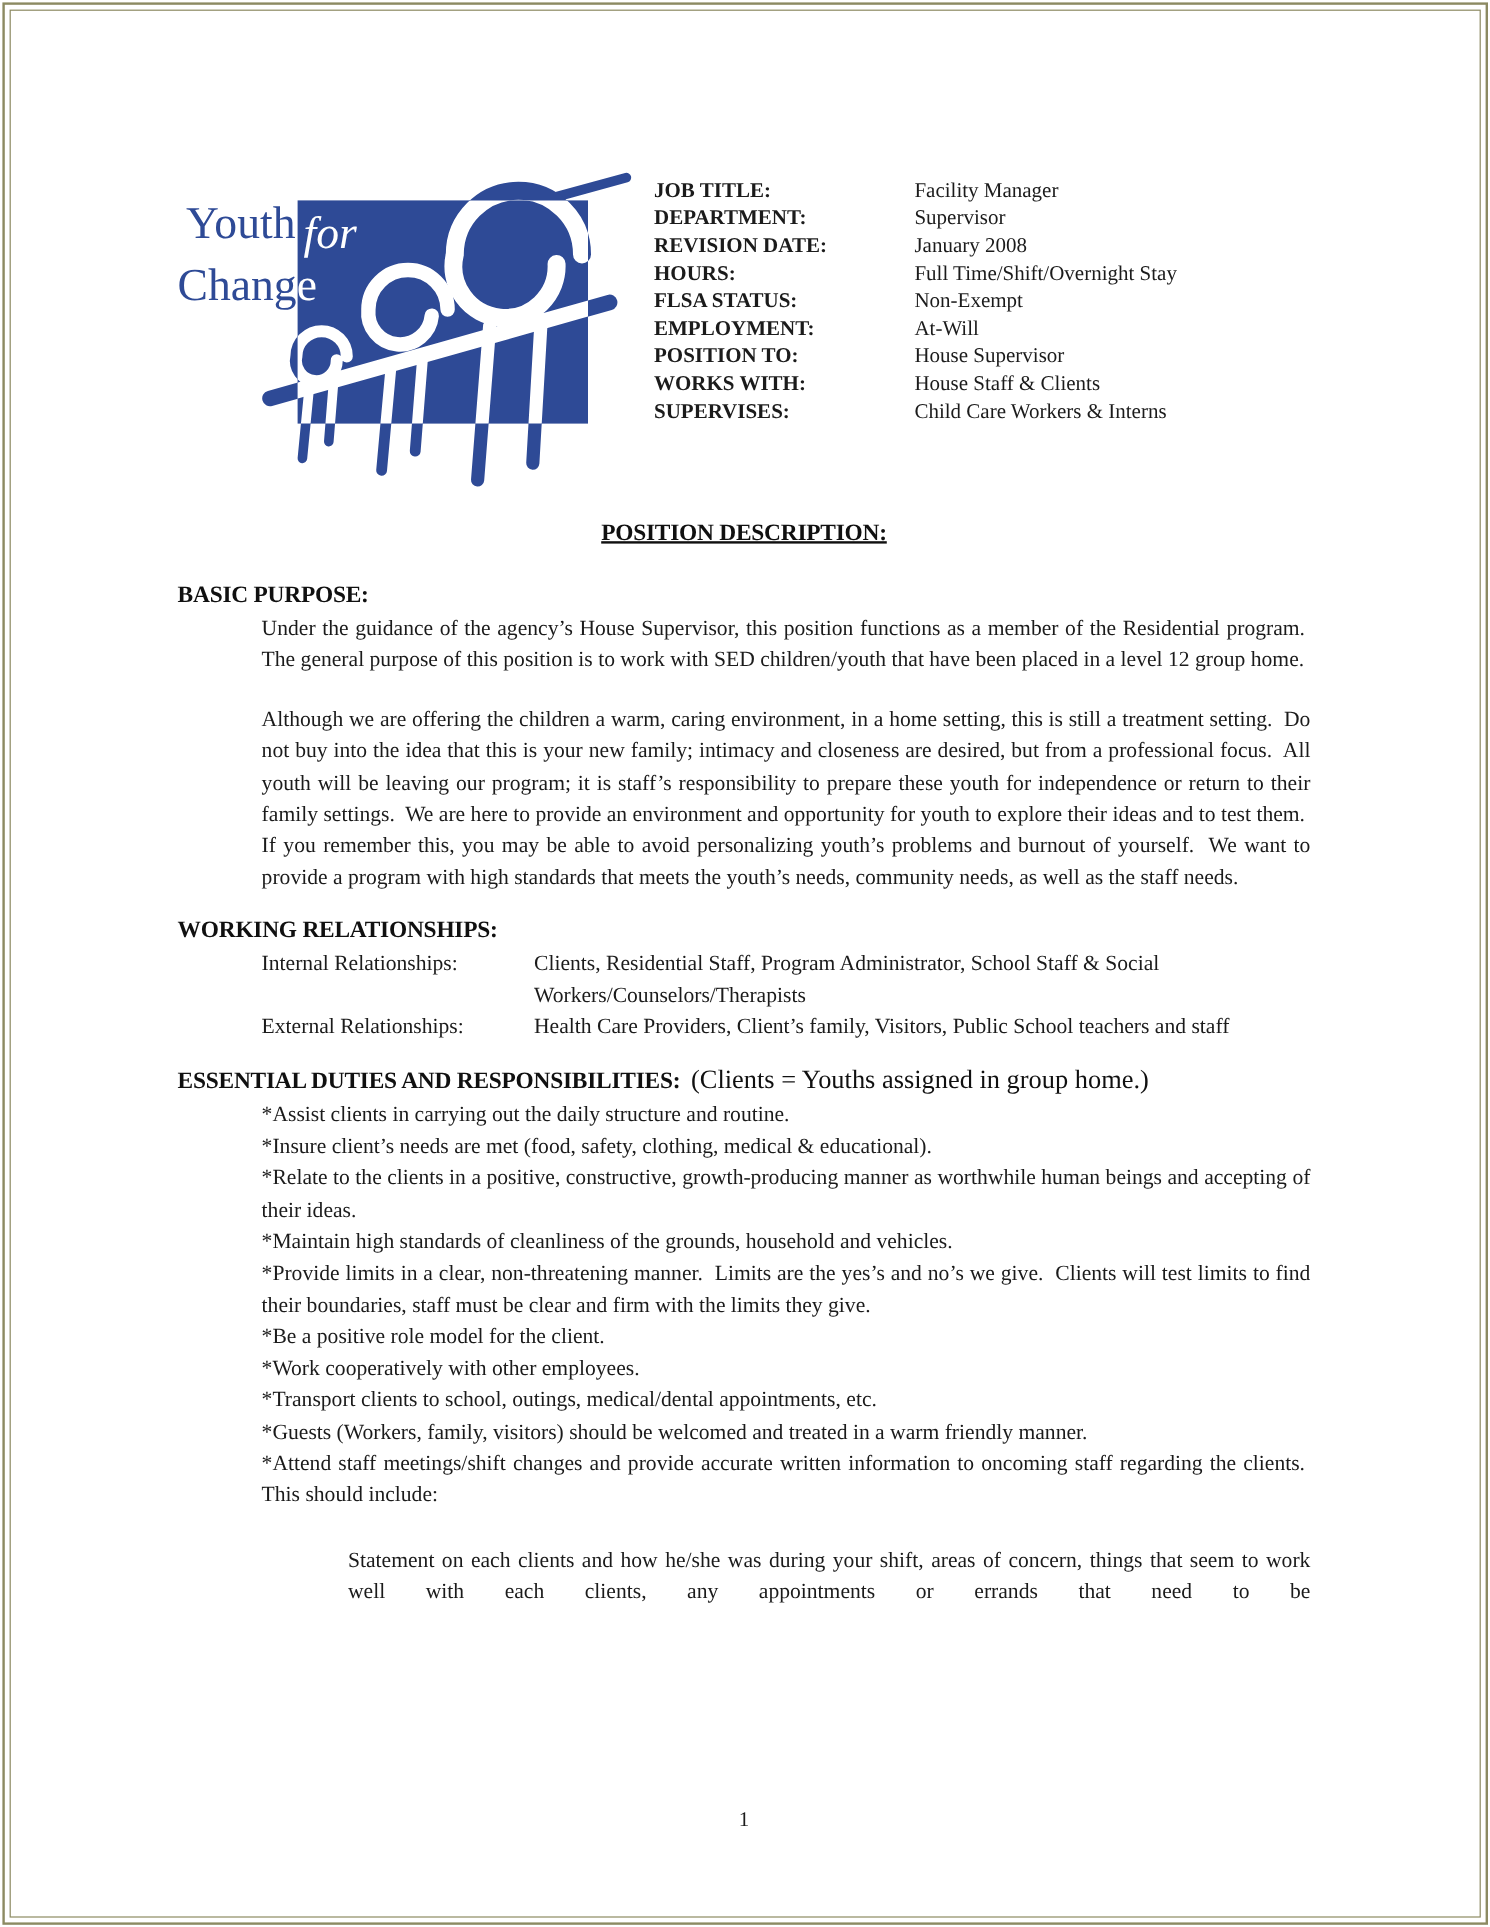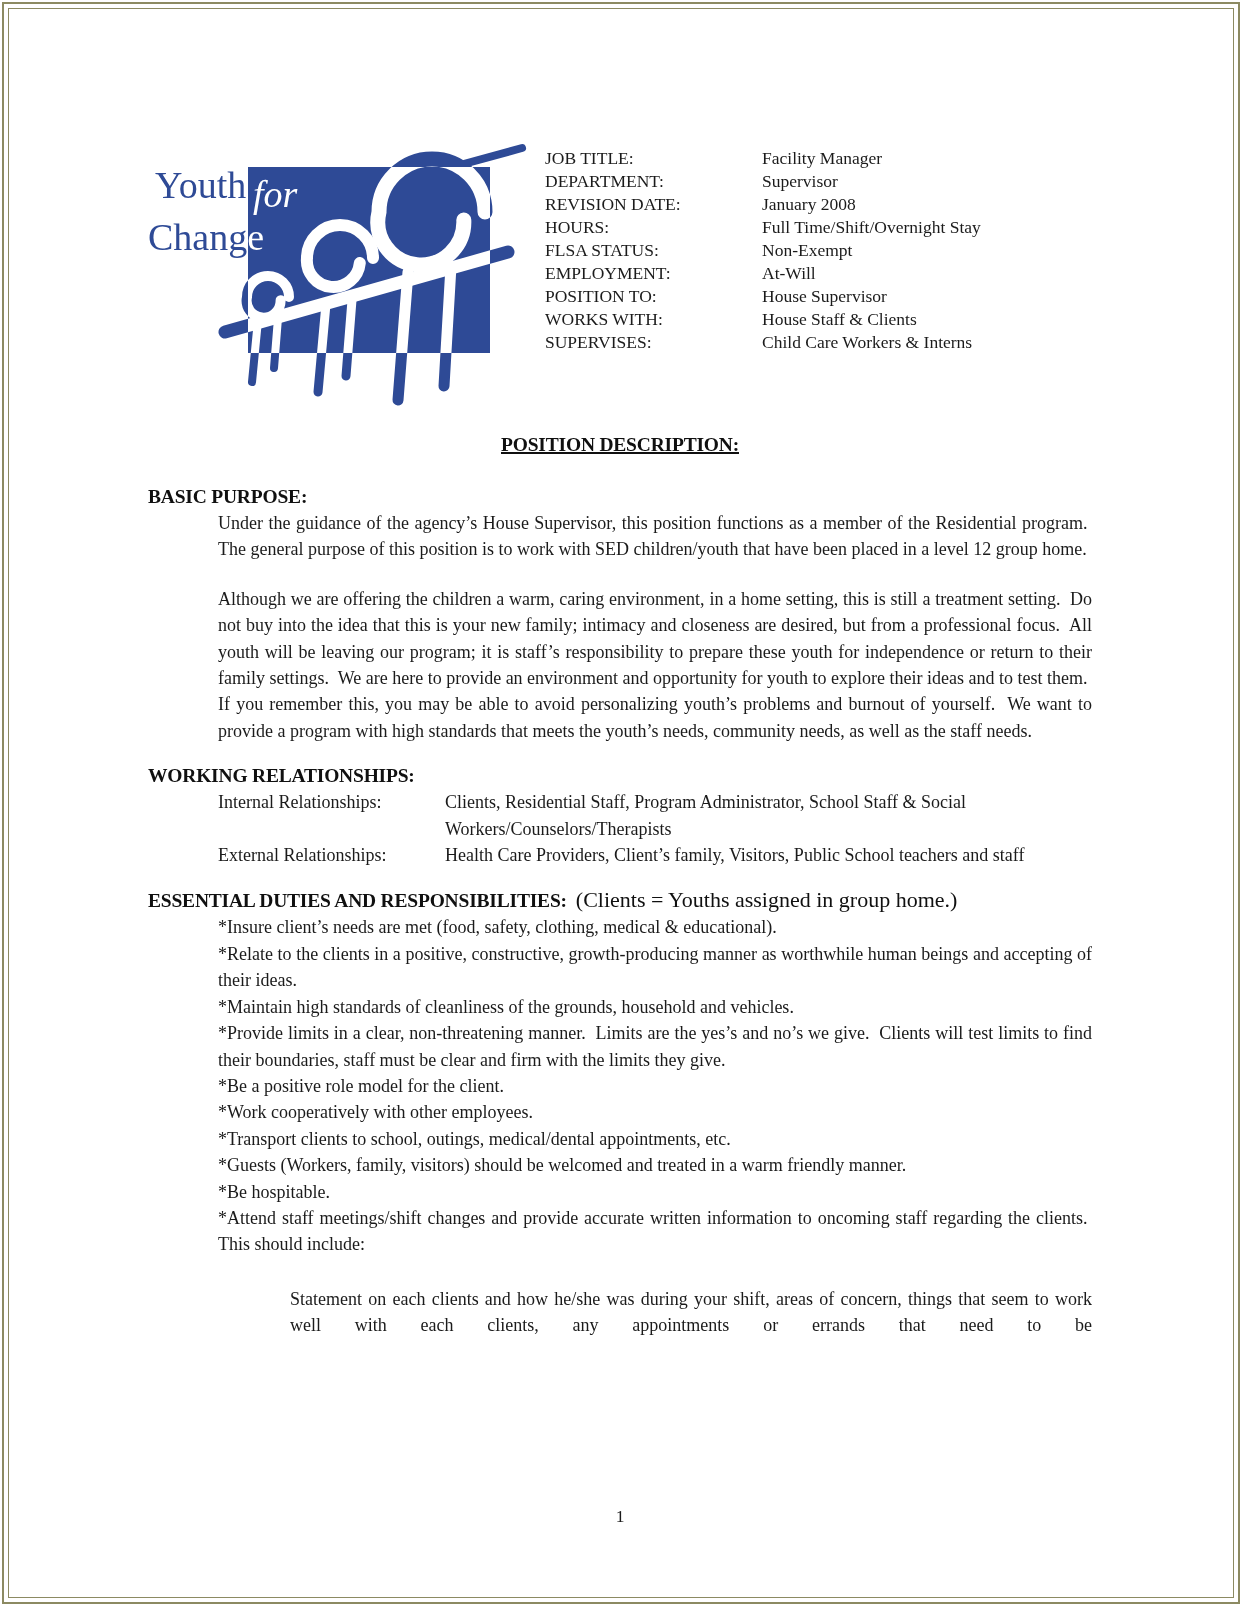--- a/index.html
+++ b/index.html
@@ -14,21 +14,21 @@
 
   
   .logo{position:absolute;left:140px;top:140px;width:390px;height:300px;}
   .logo svg text{font-family:"Liberation Serif","DejaVu Serif",serif;}
   .logo .brand{font-size:38px;font-weight:normal;}
   .logo .for{font-size:38px;font-style:italic;}
 
   
   .hdr{position:absolute;left:545px;top:147px;font-size:17.5px;line-height:23px;color:#1b1b1b;}
   .hrow{height:23px;white-space:nowrap;}
-  .hlabel{display:inline-block;width:217px;}
+  .hlabel{display:inline-block;width:217px;font-weight:bold;}
 
   
   .main{position:absolute;left:148px;top:432px;width:944px;font-size:18px;line-height:26.4px;}
   .h1{font-weight:bold;font-size:19.5px;line-height:26px;color:#101010;letter-spacing:-0.2px;}
   .underline{text-decoration:underline;text-decoration-thickness:2px;text-align:center;}
   .h-bp{margin-top:26px;}
   .h-wr{margin-top:19px;}
   .h-ed{margin-top:19px;}
   .note{font-weight:normal;font-size:22px;letter-spacing:0;margin-left:9px;}
   .para{margin:0 0 0 70px;width:874px;text-align:justify;}
@@ -115,27 +115,27 @@
   <p class="para p2">Although we are offering the children a warm, caring environment, in a home setting, this is still a treatment setting.&nbsp; Do not buy into the idea that this is your new family; intimacy and closeness are desired, but from a professional focus.&nbsp; All youth will be leaving our program; it is staff’s responsibility to prepare these youth for independence or return to their family settings.&nbsp; We are here to provide an environment and opportunity for youth to explore their ideas and to test them.&nbsp; If you remember this, you may be able to avoid personalizing youth’s problems and burnout of yourself.&nbsp; We want to provide a program with high standards that meets the youth’s needs, community needs, as well as the staff needs.</p>
 
   <div class="h1 h-wr">WORKING RELATIONSHIPS:</div>
   <div class="ind">
     <div class="rel"><span class="rlabel">Internal Relationships:</span><span>Clients, Residential Staff, Program Administrator, School Staff &amp; Social Workers/Counselors/Therapists</span></div>
     <div class="rel"><span class="rlabel">External Relationships:</span><span>Health Care Providers, Client’s family, Visitors, Public School teachers and staff</span></div>
   </div>
 
   <div class="h1 h-ed"><span>ESSENTIAL DUTIES AND RESPONSIBILITIES:</span><span class="note">(Clients = Youths assigned in group home.)</span></div>
   <div class="duties">
+    <div class="duty">*Assist clients in carrying out the daily structure and routine.</div>
     <div class="duty">*Insure client’s needs are met (food, safety, clothing, medical &amp; educational).</div>
     <div class="duty">*Relate to the clients in a positive, constructive, growth-producing manner as worthwhile human beings and accepting of their ideas.</div>
     <div class="duty">*Maintain high standards of cleanliness of the grounds, household and vehicles.</div>
     <div class="duty">*Provide limits in a clear, non-threatening manner.&nbsp; Limits are the yes’s and no’s we give.&nbsp; Clients will test limits to find their boundaries, staff must be clear and firm with the limits they give.</div>
     <div class="duty">*Be a positive role model for the client.</div>
     <div class="duty">*Work cooperatively with other employees.</div>
     <div class="duty">*Transport clients to school, outings, medical/dental appointments, etc.</div>
     <div class="duty">*Guests (Workers, family, visitors) should be welcomed and treated in a warm friendly manner.</div>
-    <div class="duty">*Be hospitable.</div>
     <div class="duty">*Attend staff meetings/shift changes and provide accurate written information to oncoming staff regarding the clients.&nbsp; This should include:</div>
     <div class="substmt">Statement on each clients and how he/she was during your shift, areas of concern, things that seem to work well with each clients, any appointments or errands that need to be</div>
   </div>
 </div>
 
 <div class="pagenum">1</div>
 
 </body></html>

